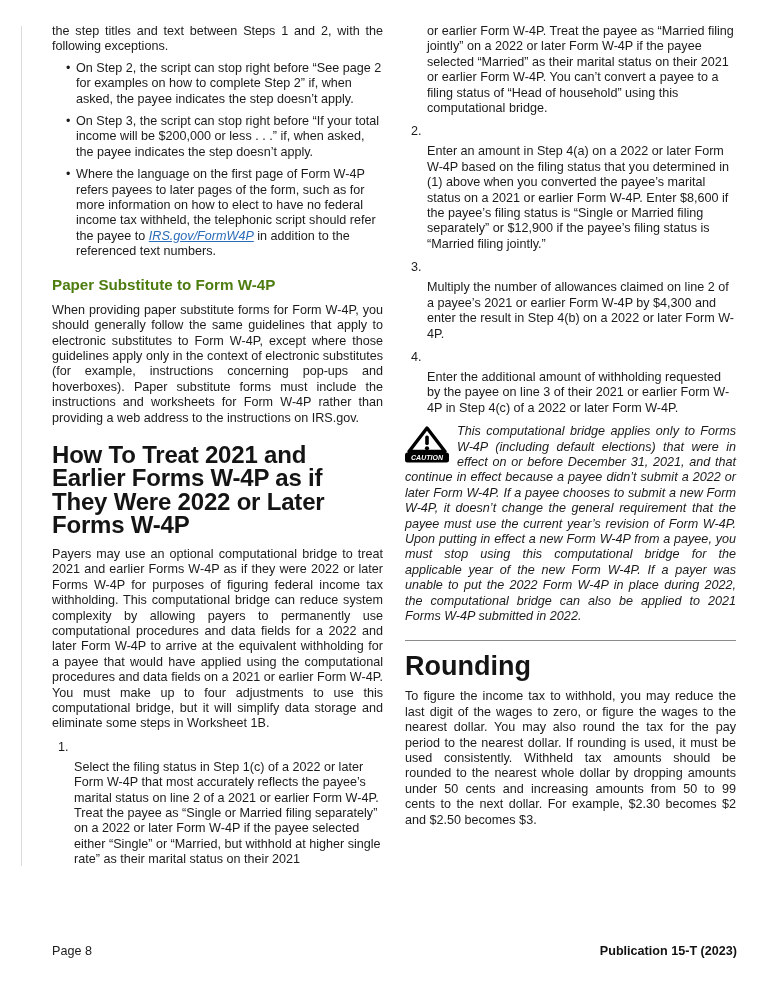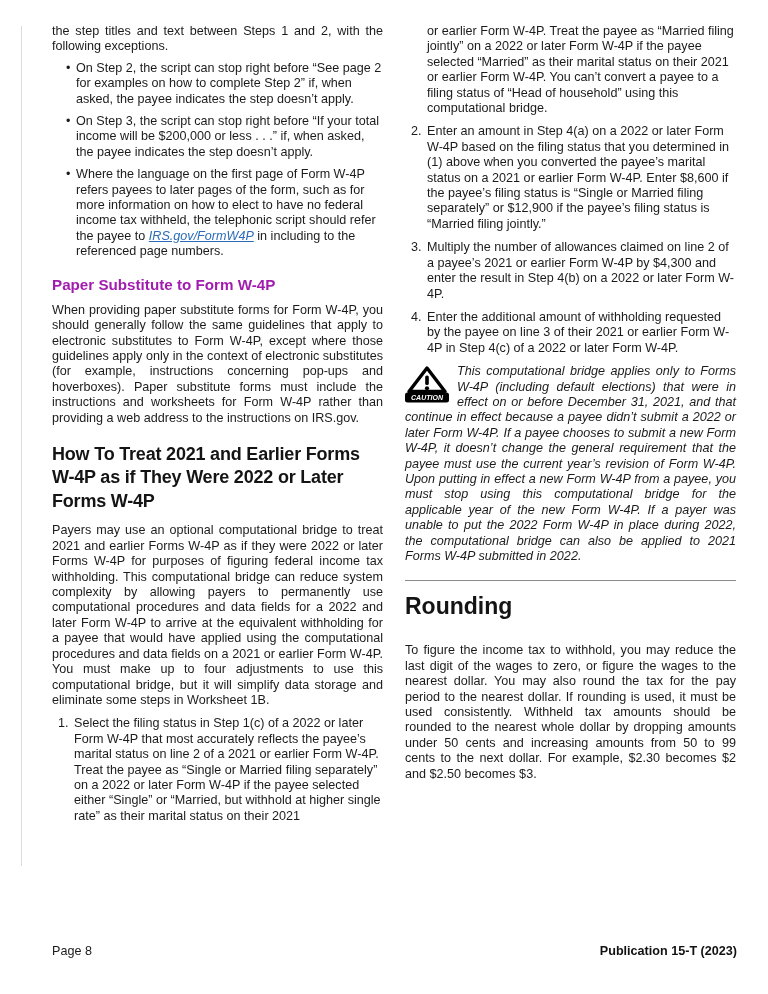--- a/index.html
+++ b/index.html
@@ -20,25 +20,25 @@
     display:flex;gap:22px;
   }
   .col{width:331px;font-size:12.6px;line-height:15.4px;}
   .col p{margin:0 0 8px;text-align:justify;}
   p.cont-top{margin-bottom:6px;}
   .list-row{display:flex;margin:0 0 7px 14px;text-align:left;}
   .list-row .marker{flex:none;width:10px;}
   .list-row .ltext{flex:1;text-align:left;}
   .num-row{display:flex;margin:0 0 8px 6px;text-align:left;}
   .num-row .num{flex:none;width:16px;}
-  .num-row .ltext{flex:1;text-align:left;}
+  .num-row .ltext{flex:1;text-align:left;margin-top:20px;}
   .hang-cont{margin:0 0 8px 22px;text-align:left;}
-  h3.sec{font-size:15.2px;line-height:18px;font-weight:bold;margin:16px 0 9px;color:#a21caf;}
-  h2.big{font-size:18px;line-height:23.5px;font-weight:bold;margin:17px 0 10px;color:#141414;letter-spacing:-0.2px;}
-  h1.major{font-size:23px;line-height:25px;font-weight:bold;margin:13px 0 24px;color:#141414;}
+  h3.sec{font-size:15.2px;line-height:18px;font-weight:bold;margin:16px 0 9px;color:#4d7c0f;}
+  h2.big{font-size:24px;line-height:23.5px;font-weight:bold;margin:17px 0 10px;color:#141414;letter-spacing:-0.2px;}
+  h1.major{font-size:27px;line-height:25px;font-weight:bold;margin:13px 0 10px;color:#141414;}
   .indent1{text-indent:10px;}
   .rule{height:1px;background:#8a8a8a;border:none;margin:16px 0 0;}
   .doc-link{color:#2b6cb8;font-style:italic;}
   .caution-block{margin:4px 0 6px;text-align:justify;font-style:italic;}
   .caution-block::after{content:"";display:block;clear:both;}
   .caution-icon{float:left;margin:2px 8px 4px 0;}
   .footer{
     position:absolute;left:52px;top:944px;width:685px;
     display:flex;justify-content:space-between;align-items:center;
     font-size:12.6px;color:#1b1b1b;
@@ -60,21 +60,21 @@
         <div class="list-row">
           <span class="marker">•</span>
           <span class="ltext">On Step 2, the script can stop right before “See page 2 for examples on how to complete Step 2” if, when asked, the payee indicates the step doesn’t apply.</span>
         </div>
         <div class="list-row">
           <span class="marker">•</span>
           <span class="ltext">On Step 3, the script can stop right before “If your total income will be $200,000 or less . . .” if, when asked, the payee indicates the step doesn’t apply.</span>
         </div>
         <div class="list-row">
           <span class="marker">•</span>
-          <span class="ltext"><span>Where the language on the first page of Form W-4P refers payees to later pages of the form, such as for more information on how to elect to have no federal income tax withheld, the telephonic script should refer the payee to </span><a href="#" class="doc-link">IRS.gov/FormW4P</a><span> in including to the referenced page numbers.</span></span>
+          <span class="ltext"><span>Where the language on the first page of Form W-4P refers payees to later pages of the form, such as for more information on how to elect to have no federal income tax withheld, the telephonic script should refer the payee to </span><a href="#" class="doc-link">IRS.gov/FormW4P</a><span> in addition to the referenced text numbers.</span></span>
         </div>
       </div>
 
       <h3 class="sec">Paper Substitute to Form W-4P</h3>
       <p>When providing paper substitute forms for Form W-4P, you should generally follow the same guidelines that apply to electronic substitutes to Form W-4P, except where those guidelines apply only in the context of electronic substitutes (for example, instructions concerning pop-ups and hoverboxes). Paper substitute forms must include the instructions and worksheets for Form W-4P rather than providing a web address to the instructions on IRS.gov.</p>
 
       <h2 class="big">How To Treat 2021 and Earlier Forms W-4P as if They Were 2022 or Later Forms W-4P</h2>
       <p>Payers may use an optional computational bridge to treat 2021 and earlier Forms W-4P as if they were 2022 or later Forms W-4P for purposes of figuring federal income tax withholding. This computational bridge can reduce system complexity by allowing payers to permanently use computational procedures and data fields for a 2022 and later Form W-4P to arrive at the equivalent withholding for a payee that would have applied using the computational procedures and data fields on a 2021 or earlier Form W-4P. You must make up to four adjustments to use this computational bridge, but it will simplify data storage and eliminate some steps in Worksheet 1B.</p>
 
       <div class="num-row">

